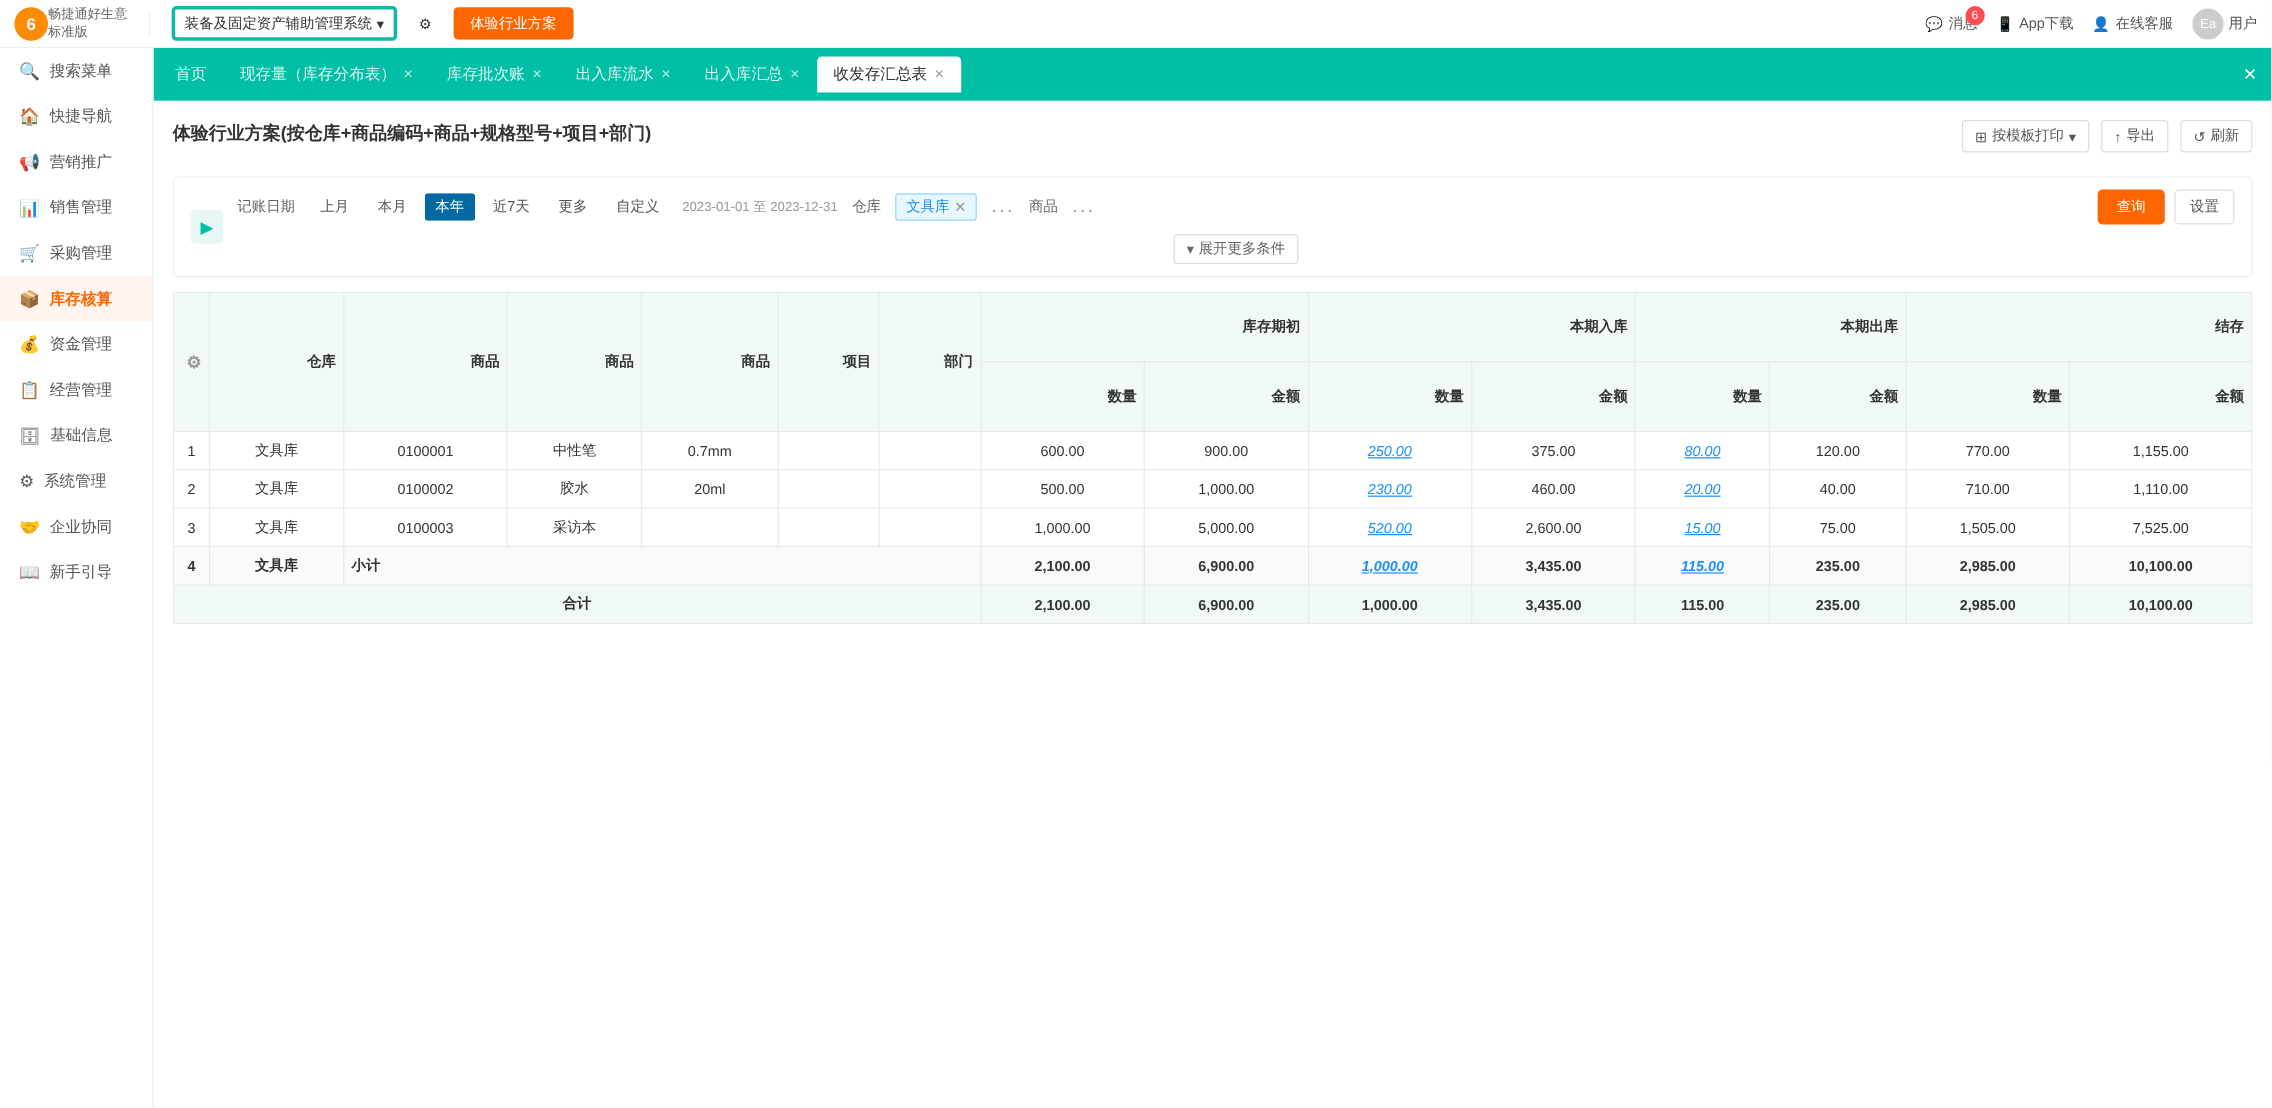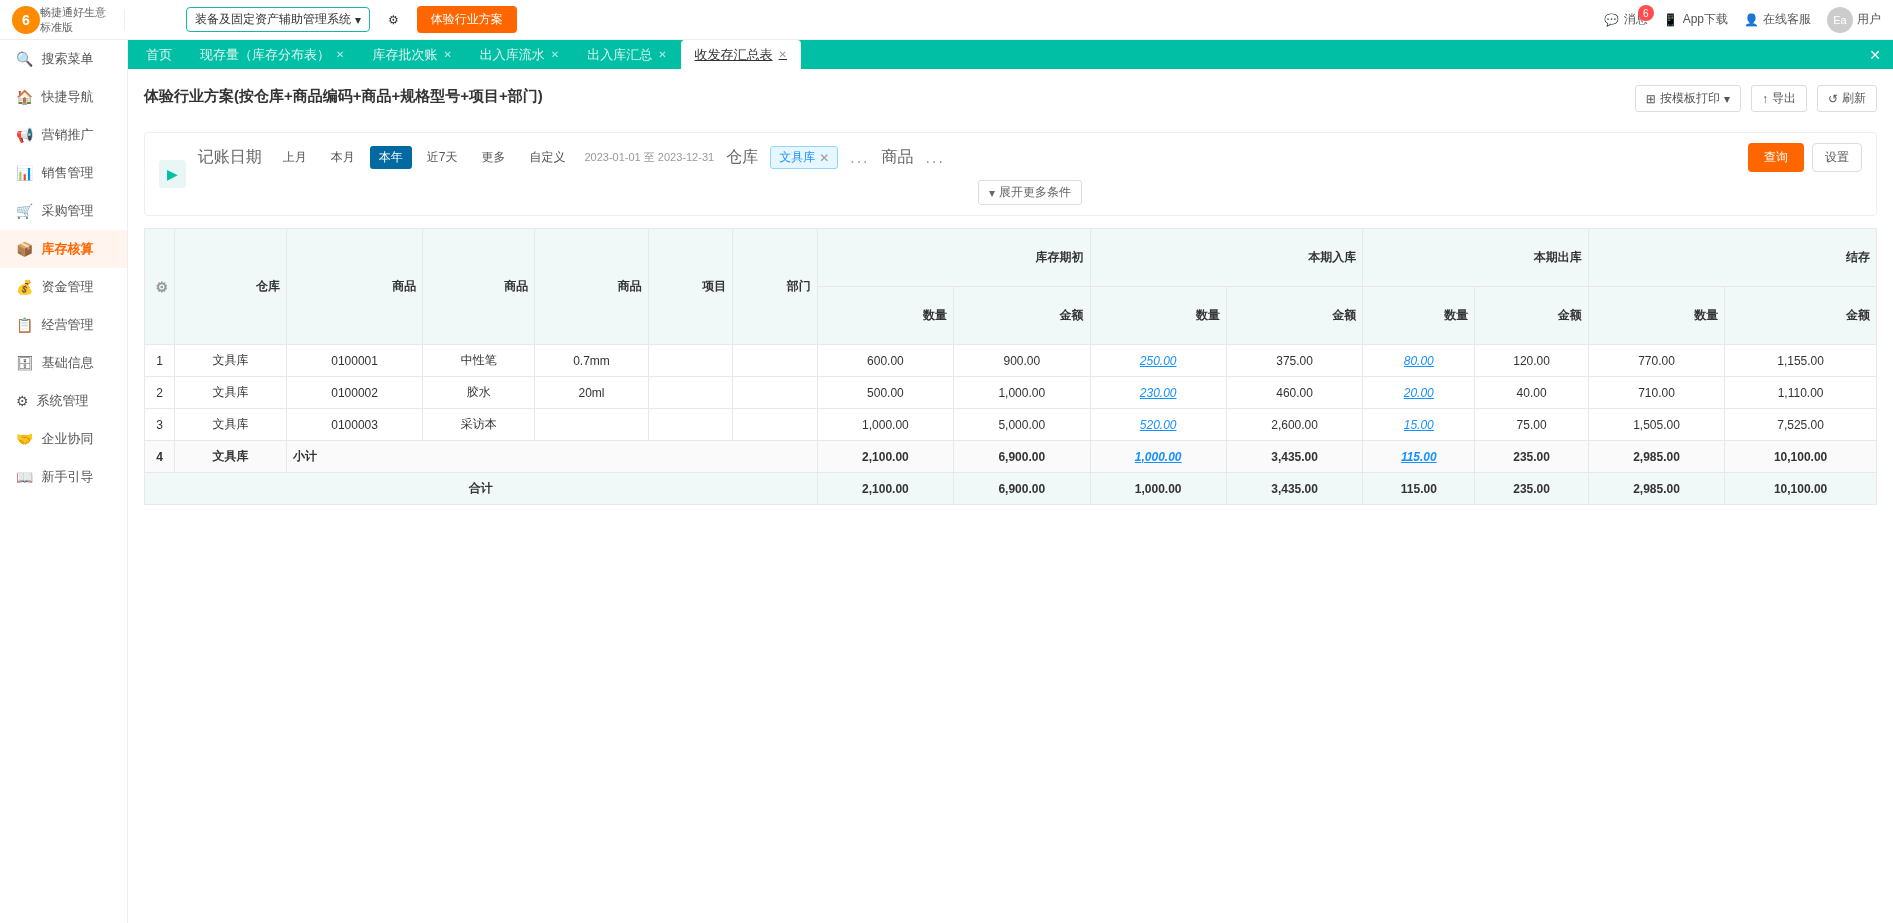--- a/index.html
+++ b/index.html
@@ -2,54 +2,54 @@
 <html><head>
   <meta charset="utf-8">
   <style>
     * { box-sizing: border-box; margin: 0; padding: 0; }
     body { font-family: "Microsoft YaHei", "PingFang SC", sans-serif; font-size: 12px; background: #f5f5f5; color: #333; display: flex; flex-direction: column; height: 923px; overflow: hidden; }
 
     
     .top-header { height: 40px; background: #fff; display: flex; align-items: center; padding: 0 12px; border-bottom: 1px solid #eee; gap: 10px; }
     .logo-icon { width: 28px; height: 28px; background: #ff8c00; border-radius: 50%; display: flex; align-items: center; justify-content: center; color: white; font-weight: bold; font-size: 14px; }
     .logo-text { font-size: 11px; color: #666; line-height: 1.3; }
-    .system-dropdown { display: flex; align-items: center; gap: 4px; background: #fff; border: 1px solid #14b8a6; border-radius: 4px; padding: 3px 8px; cursor: pointer; margin-left: 43px; }
+    .system-dropdown { display: flex; align-items: center; gap: 4px; background: #fff; border: 3px solid #14b8a6; border-radius: 4px; padding: 3px 8px; cursor: pointer; }
     .trial-btn { background: #ff6600; color: white; border: none; border-radius: 4px; padding: 5px 14px; cursor: pointer; font-size: 12px; }
     .header-right { display: flex; align-items: center; gap: 16px; margin-left: auto; }
     .header-icon-item { display: flex; align-items: center; gap: 4px; cursor: pointer; color: #555; font-size: 12px; position: relative; }
     .badge { background: #ff4d4f; color: white; border-radius: 50%; width: 16px; height: 16px; font-size: 10px; display: flex; align-items: center; justify-content: center; position: absolute; top: -6px; right: -6px; }
     .user-avatar { width: 26px; height: 26px; background: #ccc; border-radius: 50%; display: flex; align-items: center; justify-content: center; font-size: 11px; color: #fff; }
 
     
     .main-layout { display: flex; flex: 1; overflow: hidden; }
     .sidebar { width: 128px; background: #fff; border-right: 1px solid #eee; display: flex; flex-direction: column; overflow-y: auto; }
     .sidebar-item { display: flex; align-items: center; gap: 8px; padding: 10px 16px; cursor: pointer; color: #555; font-size: 13px; }
     .sidebar-item.active { background: #fff5ee; color: #ff6600; font-weight: bold; }
     .sidebar-item .icon { font-size: 14px; }
 
     
     .content-area { flex: 1; display: flex; flex-direction: column; overflow: hidden; background: #f5f5f5; }
 
     
-    .tab-bar { background: #00bfa5; display: flex; align-items: center; padding: 0 4px; height: 29px; }
+    .tab-bar { background: #00bfa5; display: flex; align-items: center; padding: 0 4px; height: 44px; }
     .tab { display: flex; align-items: center; gap: 6px; padding: 6px 14px; color: rgba(255,255,255,0.85); cursor: pointer; font-size: 13px; border-radius: 4px 4px 0 0; white-space: nowrap; }
-    .tab.active { background: #fff; color: #333; border-radius: 4px 4px 0 0; text-decoration: underline; }
+    .tab.active { background: #fff; color: #333; border-radius: 4px 4px 0 0; }
     .tab .close-btn { font-size: 10px; color: rgba(255,255,255,0.7); cursor: pointer; }
     .tab.active .close-btn { color: #999; }
     .tab-close-main { color: #fff; margin-left: auto; cursor: pointer; font-size: 14px; padding: 0 8px; }
 
     
     .page-content { flex: 1; background: #fff; margin: 0; padding: 16px; overflow-y: auto; display: flex; flex-direction: column; gap: 12px; }
 
     .page-title { font-size: 15px; font-weight: bold; color: #333; margin-bottom: 4px; }
 
     
     .filter-bar { background: #fff; border: 1px solid #eee; border-radius: 4px; padding: 10px 14px; display: flex; flex-direction: column; gap: 8px; }
     .filter-row { display: flex; align-items: center; gap: 12px; flex-wrap: wrap; }
-    .filter-label { color: #666; font-size: 16px; white-space: nowrap; }
+    .filter-label { color: #666; font-size: 12px; white-space: nowrap; }
     .date-filter { display: flex; align-items: center; gap: 6px; }
     .date-btn { padding: 2px 8px; border-radius: 3px; cursor: pointer; font-size: 12px; color: #555; border: 1px solid transparent; }
     .date-btn.active { background: #0369a1; color: white; border-radius: 3px; }
     .date-range { font-size: 11px; color: #999; margin-left: 4px; }
     .warehouse-tag { display: flex; align-items: center; gap: 4px; background: #e6f7ff; border: 1px solid #91d5ff; border-radius: 3px; padding: 2px 8px; font-size: 12px; color: #1890ff; }
     .warehouse-tag .remove { cursor: pointer; color: #999; }
     .ellipsis-btn { color: #999; cursor: pointer; font-size: 16px; letter-spacing: 2px; }
     .expand-btn { display: flex; align-items: center; gap: 4px; color: #666; cursor: pointer; font-size: 12px; border: 1px solid #ddd; border-radius: 3px; padding: 3px 10px; align-self: center; }
     .btn-query { background: #ff6600; color: white; border: none; border-radius: 4px; padding: 5px 16px; cursor: pointer; font-size: 12px; }
     .btn-settings { background: #fff; color: #555; border: 1px solid #ddd; border-radius: 4px; padding: 5px 12px; cursor: pointer; font-size: 12px; text-align: right; }

